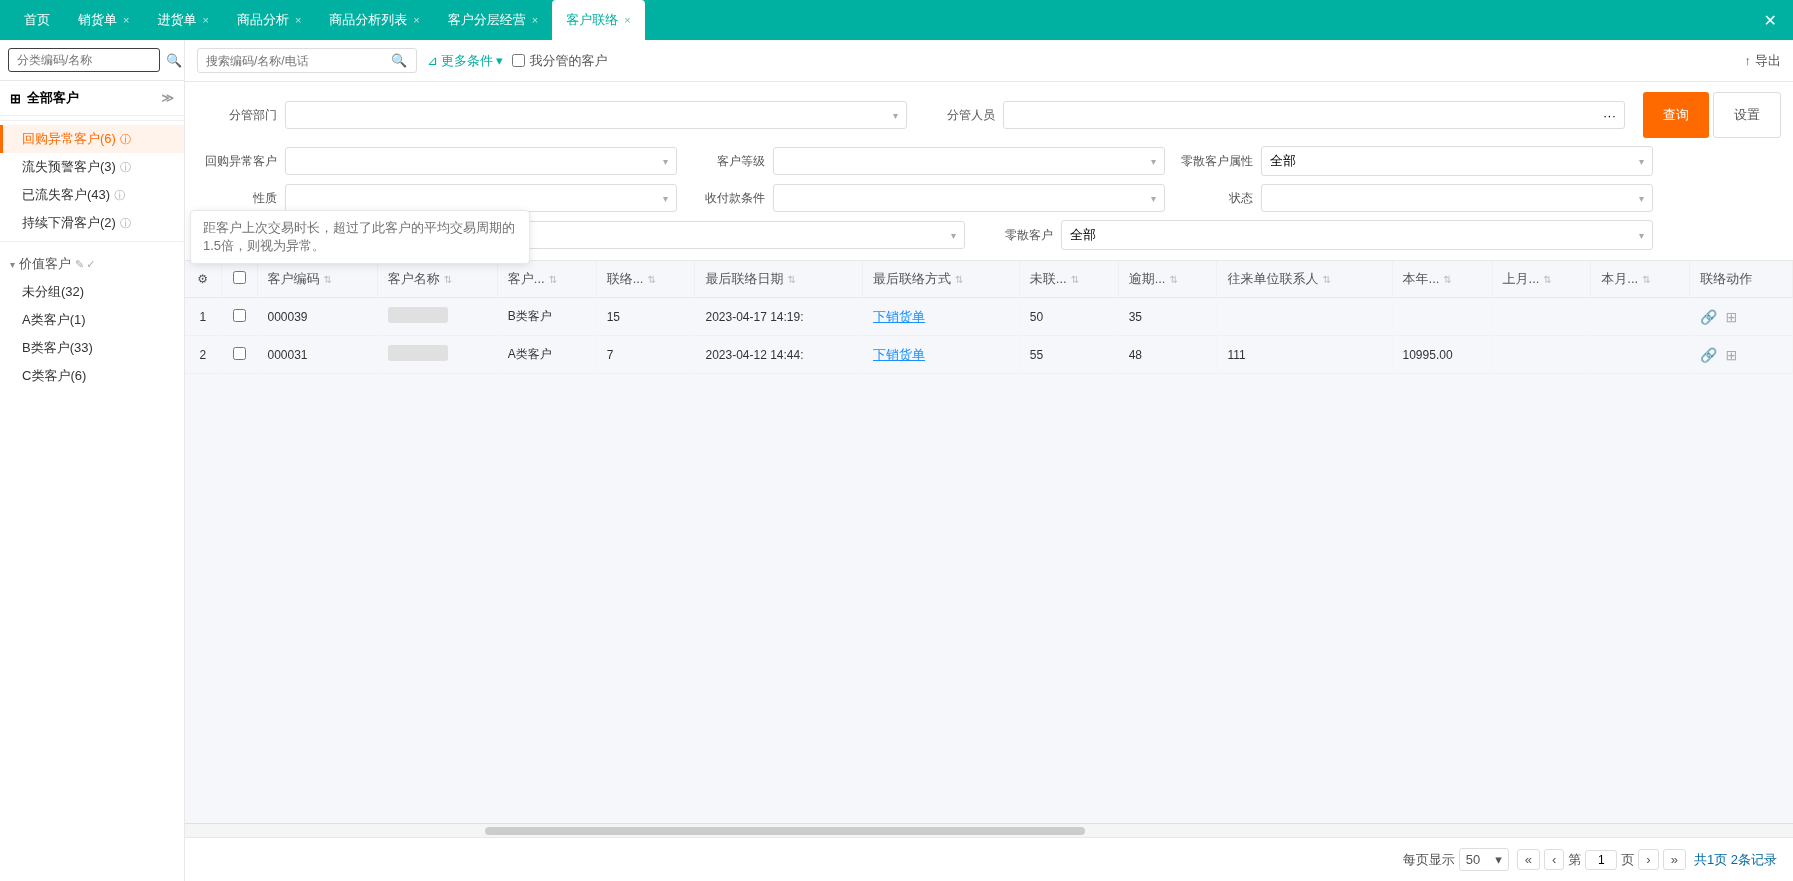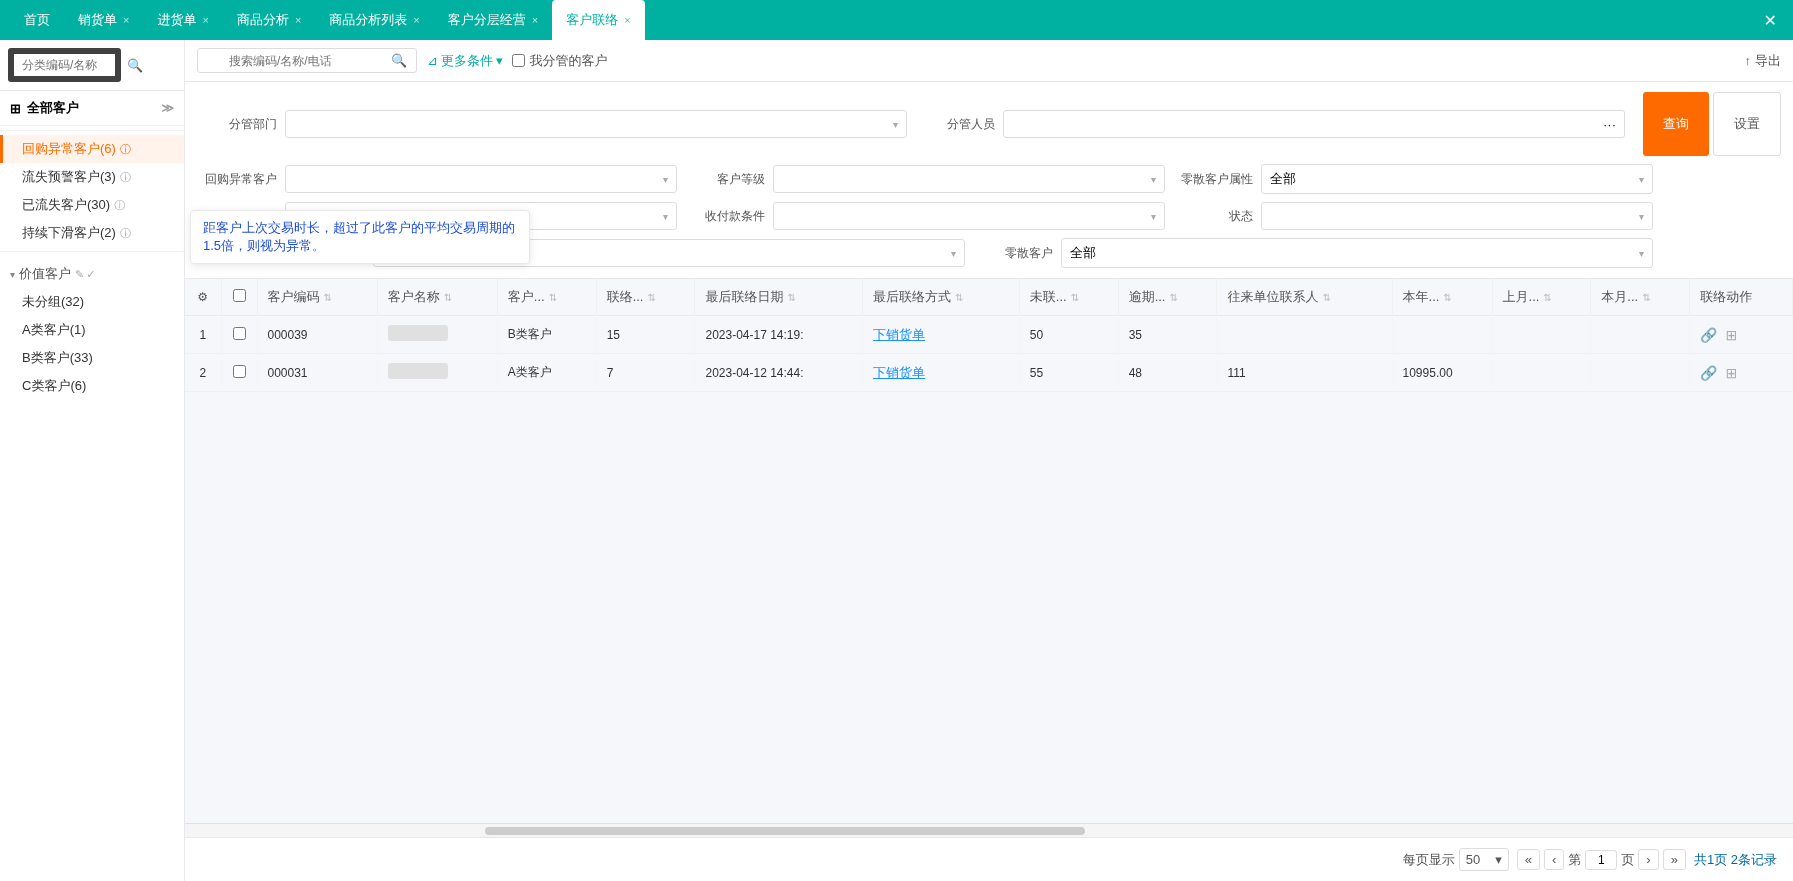--- a/index.html
+++ b/index.html
@@ -26,21 +26,21 @@
 
     
     .sidebar {
       width: 185px; background: #fff; border-right: 1px solid #e8e8e8;
       display: flex; flex-direction: column; overflow: hidden; flex-shrink: 0;
     }
     .sidebar-search {
       display: flex; align-items: center; padding: 8px; border-bottom: 1px solid #e8e8e8;
     }
     .sidebar-search input {
-      border: 6px solid #404040; border-radius: 3px; padding: 4px 8px; width: 113px; font-size: 12px;
+      border: 1px solid #404040; border-radius: 3px; padding: 4px 8px; width: 152px; font-size: 12px;
       outline: none;
     }
     .sidebar-search .search-icon { margin-left: 6px; color: #999; cursor: pointer; }
     .sidebar-all-customers {
       display: flex; align-items: center; padding: 8px 10px; font-weight: bold; font-size: 13px;
       border-bottom: 1px solid #f0f0f0; justify-content: space-between;
     }
     .sidebar-all-customers .left { display: flex; align-items: center; gap: 6px; }
     .sidebar-collapse { color: #999; cursor: pointer; font-size: 12px; }
     .sidebar-section { padding: 4px 0; }
@@ -95,21 +95,21 @@
       outline: none; background: #fff; display: flex; align-items: center; justify-content: space-between;
       cursor: pointer; min-height: 28px;
     }
     .filter-input .arrow-down { color: #aaa; font-size: 10px; }
     .filter-actions { display: flex; flex-direction: row; gap: 4px; margin-left: 10px; }
     .btn-query {
       background: #ff6a00; color: #fff; border: none; border-radius: 3px; padding: 6px 20px;
       cursor: pointer; font-size: 13px;
     }
     .btn-settings {
-      background: #fff; color: #555; border: 1px solid #ddd; border-radius: 3px; padding: 22px 20px;
+      background: #fff; color: #555; border: 1px solid #ddd; border-radius: 3px; padding: 13px 20px;
       cursor: pointer; font-size: 13px;
     }
     .filter-dots { color: #aaa; margin-left: 4px; cursor: pointer; }
     table { width: 100%; border-collapse: collapse; min-width: 1400px; }
     thead tr { background: #f5f7fa; border-bottom: 1px solid #e8e8e8; }
     thead th {
       padding: 9px 10px; font-size: 12px; color: #555; font-weight: normal; text-align: left;
       border-right: 1px solid #f0f0f0; white-space: nowrap; position: sticky; top: 0; background: #f5f7fa;
     }
     tbody tr { border-bottom: 1px solid #f0f0f0; }
@@ -119,21 +119,21 @@
     .col-checkbox { width: 36px; text-align: center; }
     .link-text { color: #1890ff; text-decoration: underline; cursor: pointer; }
     .action-icons { display: flex; gap: 8px; align-items: center; }
     .action-icon { color: #aaa; cursor: pointer; font-size: 14px; }
     .blurred { background: #e0e0e0; color: transparent; border-radius: 3px; display: inline-block; height: 16px; width: 60px; }
 
     
     .tooltip-box {
       position: absolute; left: 190px; top: 210px; background: #fff;
       border: 1px solid #e8e8e8; border-radius: 4px; padding: 8px 12px;
-      font-size: 12px; color: #1d4ed8; max-width: 340px; z-index: 100;
+      font-size: 12px; color: #737373; max-width: 340px; z-index: 100;
       box-shadow: 0 2px 8px rgba(0,0,0,0.1);
     }
 
     
     .pagination-bar {
       display: flex; align-items: center; justify-content: flex-end; padding: 10px 16px;
       background: #fff; border-top: 1px solid #e8e8e8; gap: 8px; font-size: 12px; color: #555;
     }
     .per-page-select {
       display: flex; align-items: center; gap: 4px; margin-left: 40px;
@@ -223,21 +223,21 @@
 
     <div class="sidebar-item active">
       <span>回购异常客户(6)</span>
       <span style="margin-left:4px;color:#ff6a00;font-size:11px;">ⓘ</span>
     </div>
     <div class="sidebar-item">
       <span>流失预警客户(3)</span>
       <span style="margin-left:4px;color:#aaa;font-size:11px;">ⓘ</span>
     </div>
     <div class="sidebar-item">
-      <span>已流失客户(30)</span>
+      <span>已流失客户(43)</span>
       <span style="margin-left:4px;color:#aaa;font-size:11px;">ⓘ</span>
     </div>
     <div class="sidebar-item">
       <span>持续下滑客户(2)</span>
       <span style="margin-left:4px;color:#aaa;font-size:11px;">ⓘ</span>
     </div>
 
     <div class="sidebar-divider"></div>
 
     <div class="sidebar-value-section">
@@ -259,21 +259,21 @@
       <div class="sidebar-item">
         <span>C类客户(6)</span>
       </div>
     </div>
   </div>
 
   <div class="content-area">
 
     <div class="filter-bar">
       <div class="search-input-wrap">
-        <input type="text" style="border: none; outline: none; font-size: 12px; width: 185px; margin-left: 23px;" placeholder="搜索编码/名称/电话">
+        <input type="text" style="border: none; outline: none; font-size: 12px; width: 185px;" placeholder="搜索编码/名称/电话">
         <span class="icon">🔍</span>
       </div>
       <div class="more-conditions">
         <span>⊿</span>
         <span>更多条件</span>
         <span>▾</span>
       </div>
       <div class="my-customers-checkbox">
         <input type="checkbox" style="">
         <span>我分管的客户</span>

